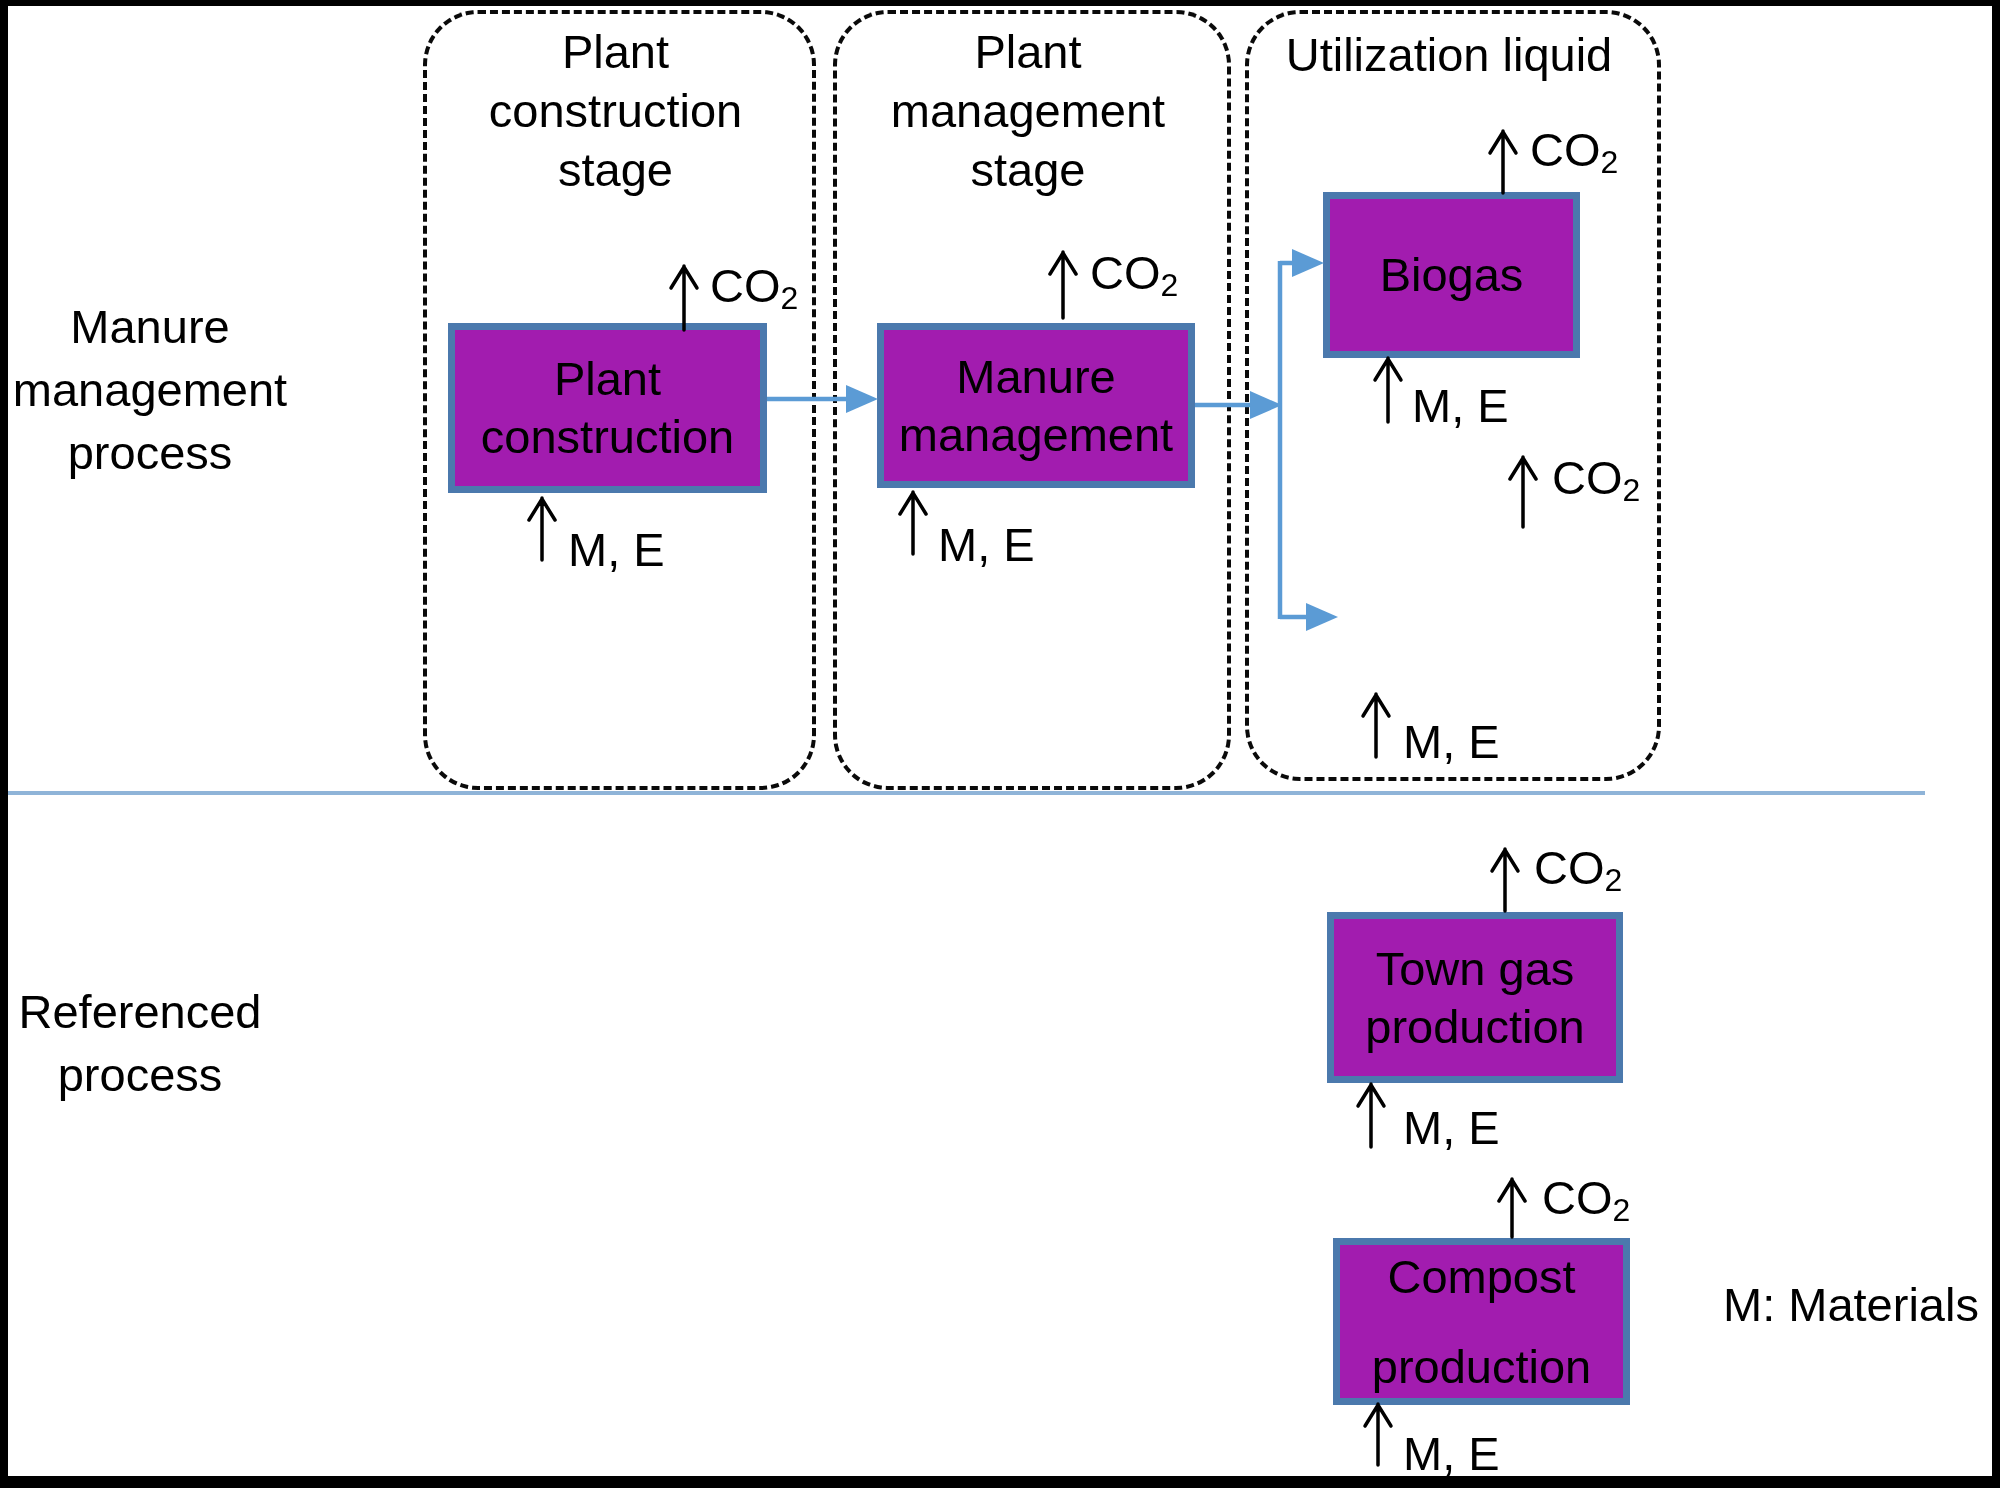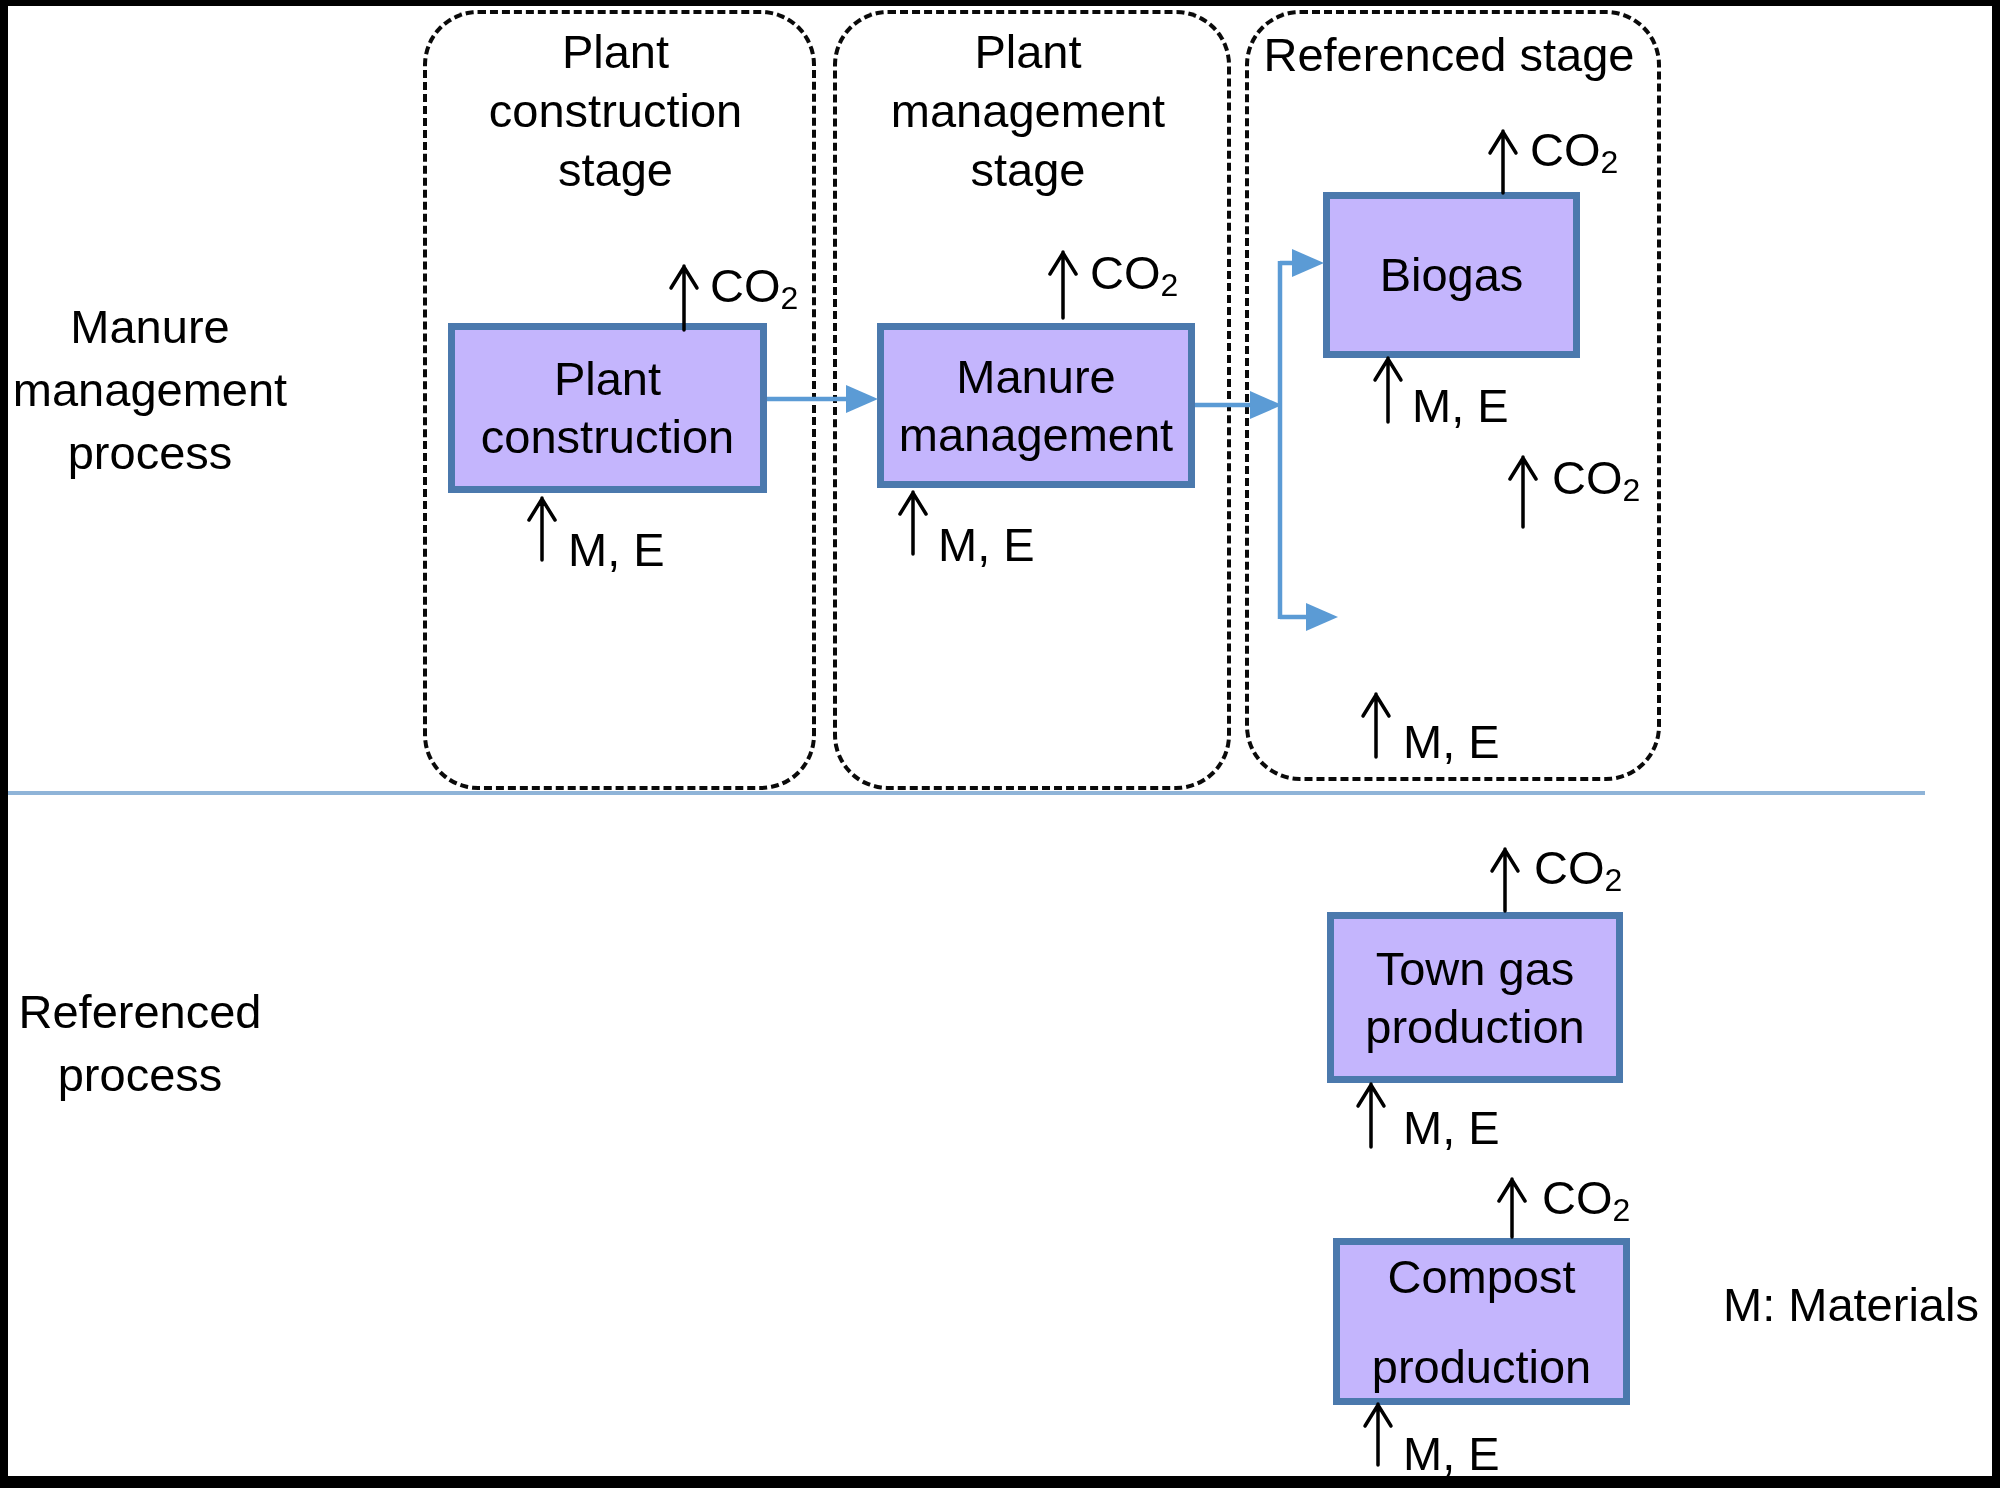--- a/index.html
+++ b/index.html
@@ -17,21 +17,21 @@
     z-index:1;background:transparent;
   }
   .stage-title{
     position:absolute;left:0;right:0;text-align:center;
     font-size:47px;line-height:59px;font-weight:400;z-index:6;
   }
   .rowlabel{
     position:absolute;text-align:center;font-size:47px;line-height:63px;z-index:6;
   }
   .pbox{
-    position:absolute;border:7px solid #4b79ad;background:#c4b5fd;
+    position:absolute;border:7px solid #4b79ad;background:#a21caf;
     display:flex;flex-direction:column;justify-content:center;align-items:center;
     font-size:47px;line-height:58px;text-align:center;z-index:2;box-sizing:border-box;
   }
   .gaslabel{
     position:absolute;font-size:47px;z-index:6;white-space:nowrap;
   }
   .gaslabel .sub{font-size:0.68em;position:relative;top:0.22em;}
   .melabel{
     position:absolute;font-size:47px;z-index:6;white-space:nowrap;
   }
@@ -70,21 +70,21 @@
     <div>Plant</div>
     <div>construction</div>
     <div>stage</div>
   </div>
   <div class="stage-title" style="left:833px;top:22px;width:390px;">
     <div>Plant</div>
     <div>management</div>
     <div>stage</div>
   </div>
   <div class="stage-title" style="left:1245px;top:25px;width:408px;">
-    <div>Referenced stage</div>
+    <div>Utilization liquid</div>
   </div>
 
   <div class="pbox" style="left:448px;top:323px;width:319px;height:170px;">
     <div>Plant</div>
     <div>construction</div>
   </div>
   <div class="pbox" style="left:877px;top:323px;width:318px;height:165px;">
     <div>Manure</div>
     <div>management</div>
   </div>

